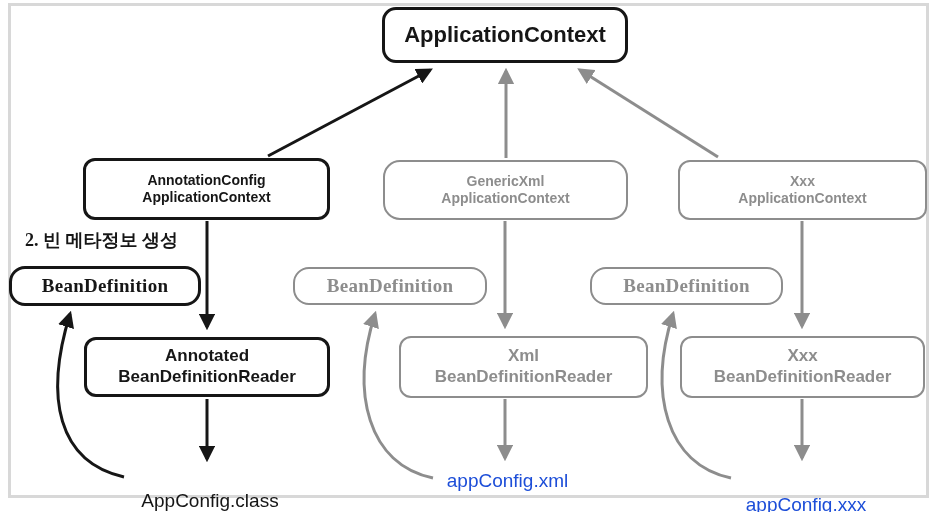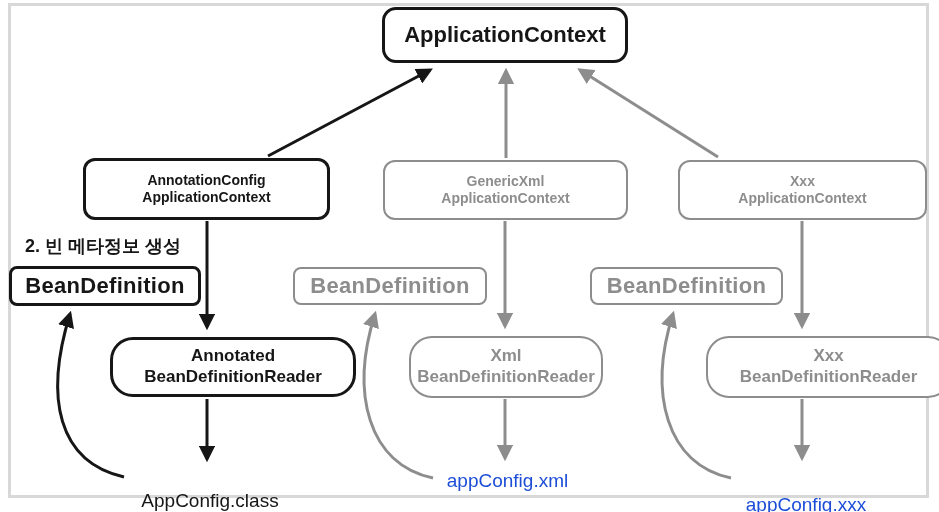--- a/index.html
+++ b/index.html
@@ -30,36 +30,36 @@
   }
   .box.active{border:3px solid #161616;color:#161616;}
   .box.inactive{border:2.5px solid #8d8d8d;color:#8d8d8d;}
   .root-box{
     left:382px;top:7px;width:246px;height:56px;
     border-radius:14px;border-width:3.5px;
     font-size:22px;
   }
   .ctx-box{border-radius:12px;font-size:14px;}
   #c1ctx{left:83px;top:158px;width:247px;height:62px;}
-  #c2ctx{left:383px;top:160px;width:245px;height:60px;}
+  #c2ctx{left:383px;top:160px;width:245px;height:60px;border-radius:17px;}
   #c3ctx{left:678px;top:160px;width:249px;height:60px;}
-  .bd-box{border-radius:8px;font-size:22px;letter-spacing:0.3px;}
+  .bd-box{border-radius:16px;font-size:19px;letter-spacing:0.3px;font-family:Liberation Serif, serif;}
   #c1bd{left:9px;top:266px;width:192px;height:40px;border-width:3px;}
   #c2bd{left:293px;top:267px;width:194px;height:38px;}
   #c3bd{left:590px;top:267px;width:193px;height:38px;}
-  .reader-box{border-radius:23px;font-size:17px;margin-left:26px;}
+  .reader-box{border-radius:12px;font-size:17px;}
   #c1reader{left:84px;top:337px;width:246px;height:60px;}
-  #c2reader{left:383px;top:336px;width:194px;height:62px;}
+  #c2reader{left:399px;top:336px;width:249px;height:62px;}
   #c3reader{left:680px;top:336px;width:245px;height:62px;}
   .note{
     position:absolute;
     font-size:18px;font-weight:bold;color:#161616;
     white-space:nowrap;
   }
-  #note-step2{left:25px;top:234px;}
+  #note-step2{left:25px;top:228px;font-family:Liberation Serif, serif;}
   #note-step1{left:47px;top:423px;}
   .file-label{
     position:absolute;
     font-size:19px;font-weight:normal;
     white-space:nowrap;text-align:center;
   }
   .file-label.active{color:#161616;margin-top:20px;}
   .file-label.inactive{color:#1d4ed8;}
   #c1file{left:125px;top:470px;width:170px;}
   #c2file{left:425px;top:470px;width:165px;}

